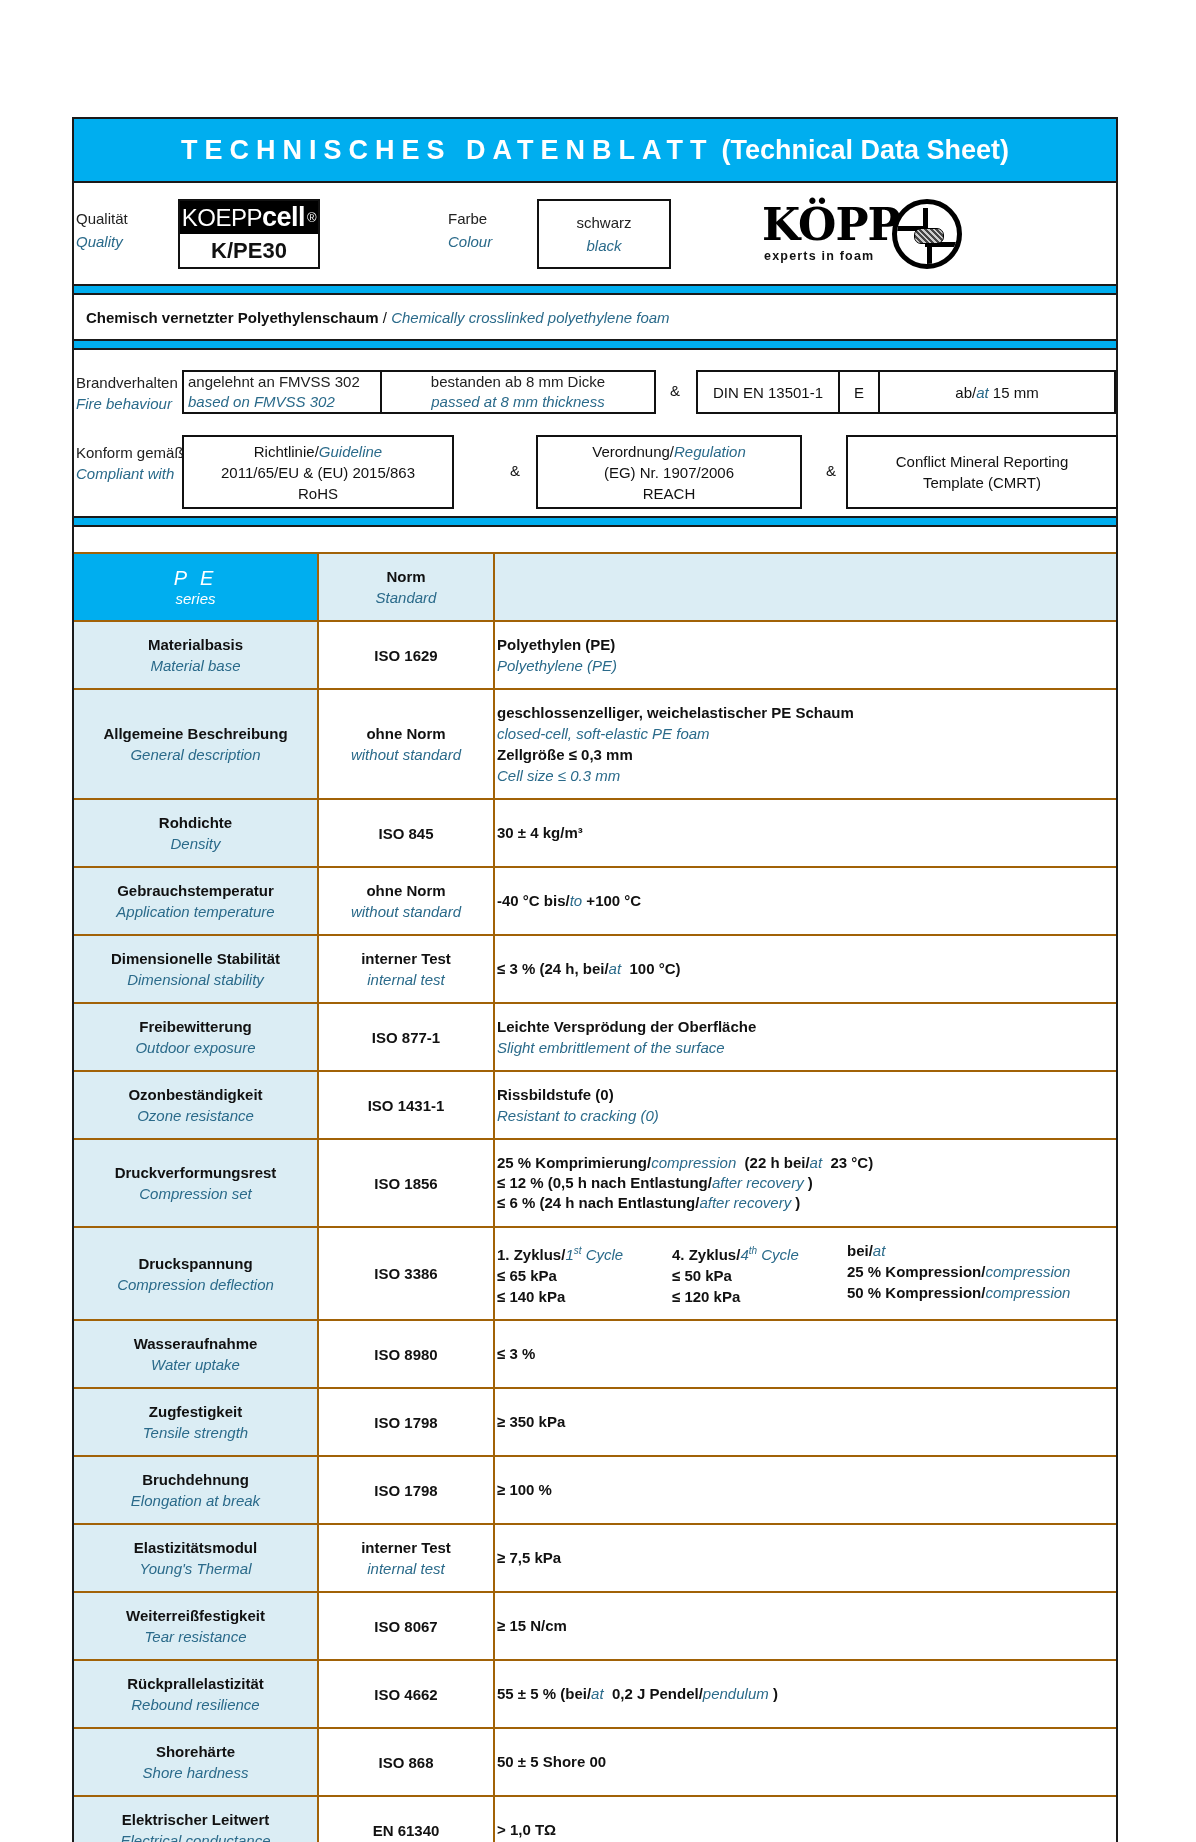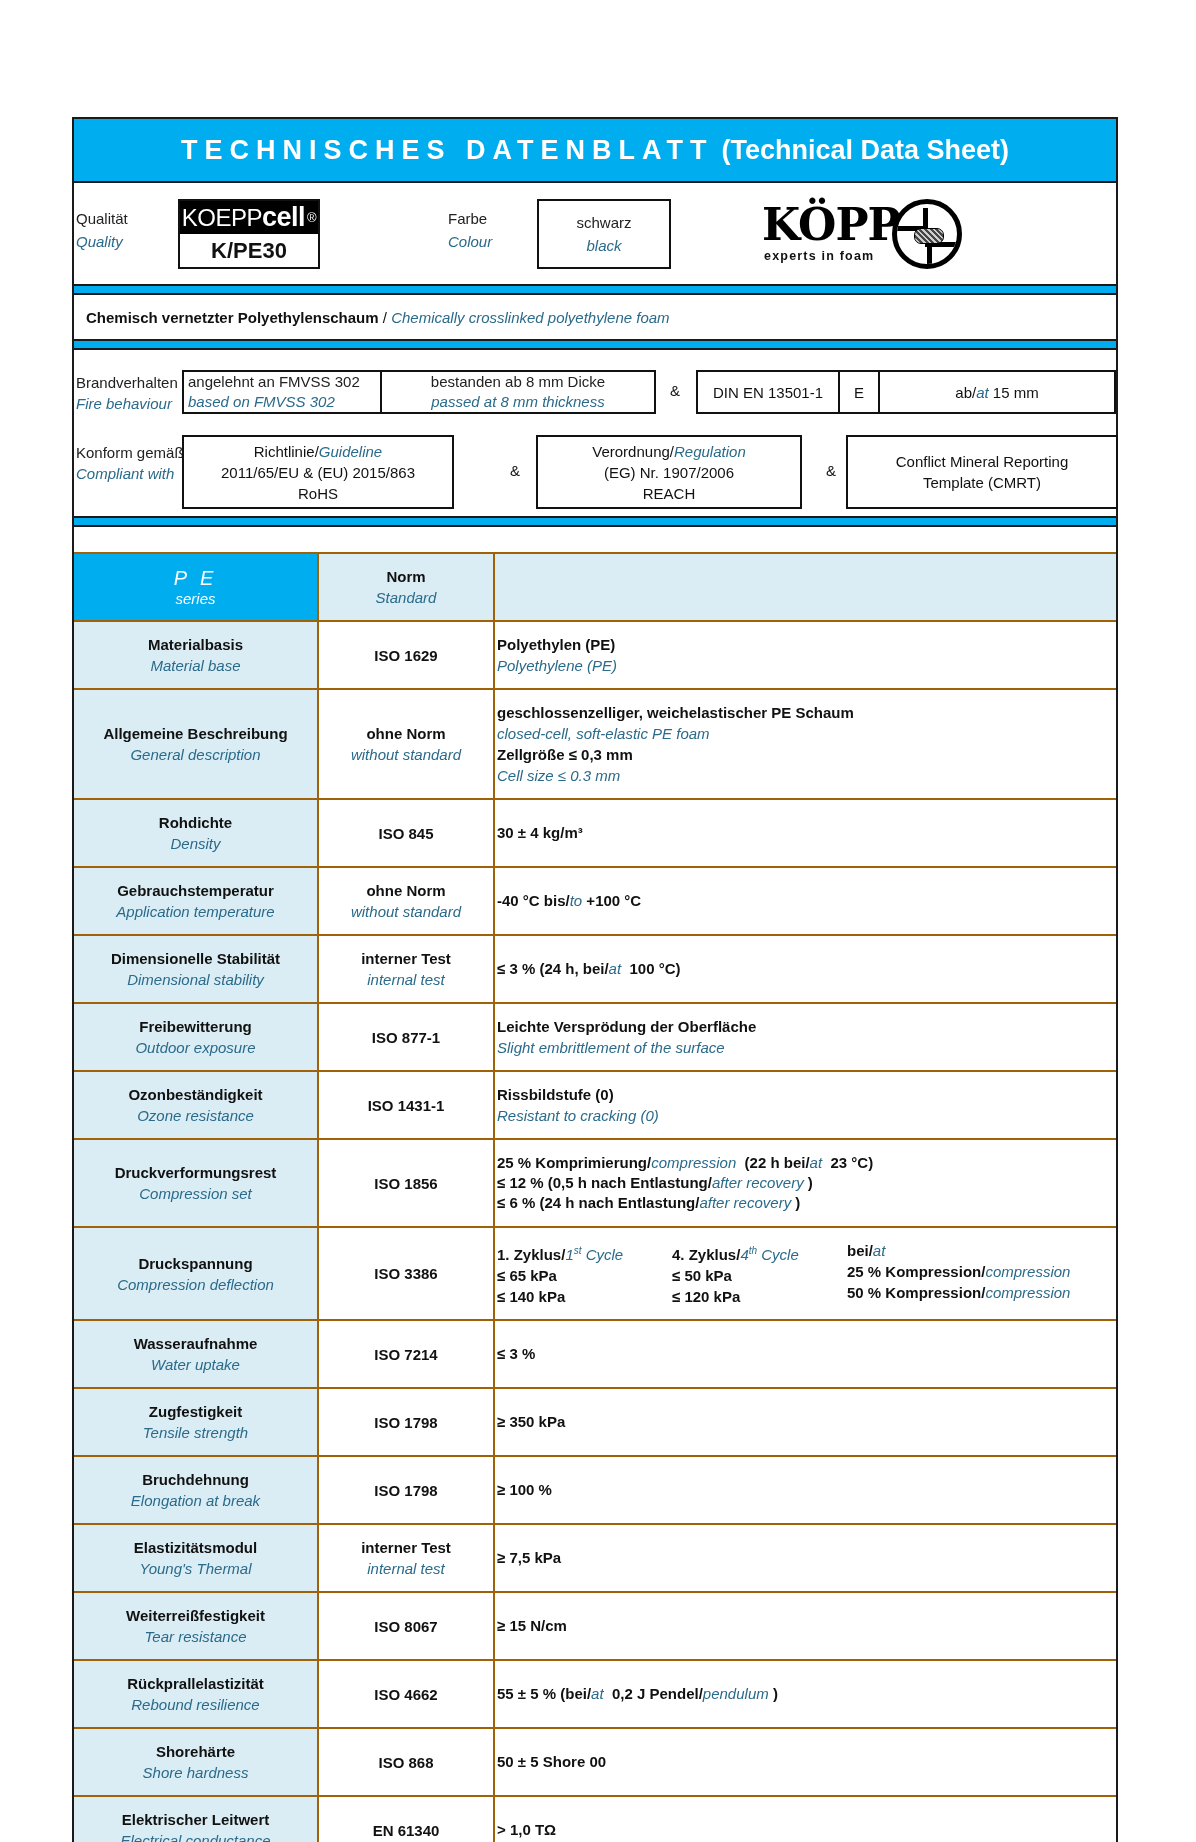--- a/index.html
+++ b/index.html
@@ -314,21 +314,21 @@
               </div>
             </div>
           </td>
         </tr>
         <tr style="height: 53px;">
           <td class="c1">
             <span class="de">Wasseraufnahme</span>
             <span class="en">Water uptake</span>
           </td>
           <td class="c2">
-            <span class="de">ISO 7214</span>
+            <span class="de">ISO 8980</span>
           </td>
           <td class="c3"><span class="val">≤ 3 %</span></td>
         </tr>
         <tr style="height: 53px;">
           <td class="c1">
             <span class="de">Zugfestigkeit</span>
             <span class="en">Tensile strength</span>
           </td>
           <td class="c2">
             <span class="de">ISO 1798</span>

